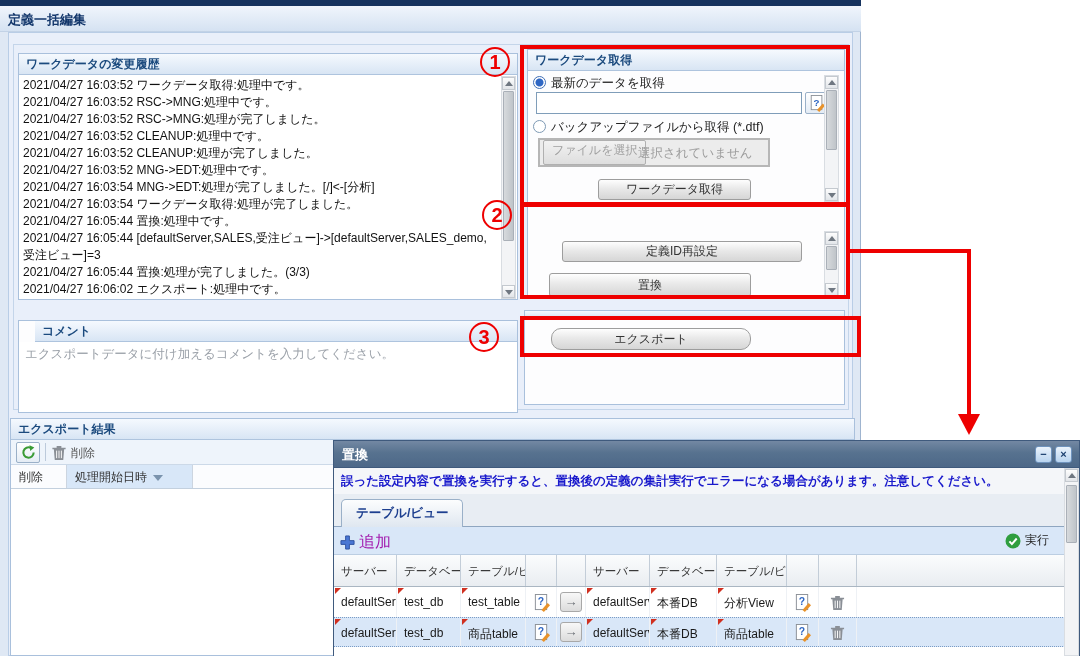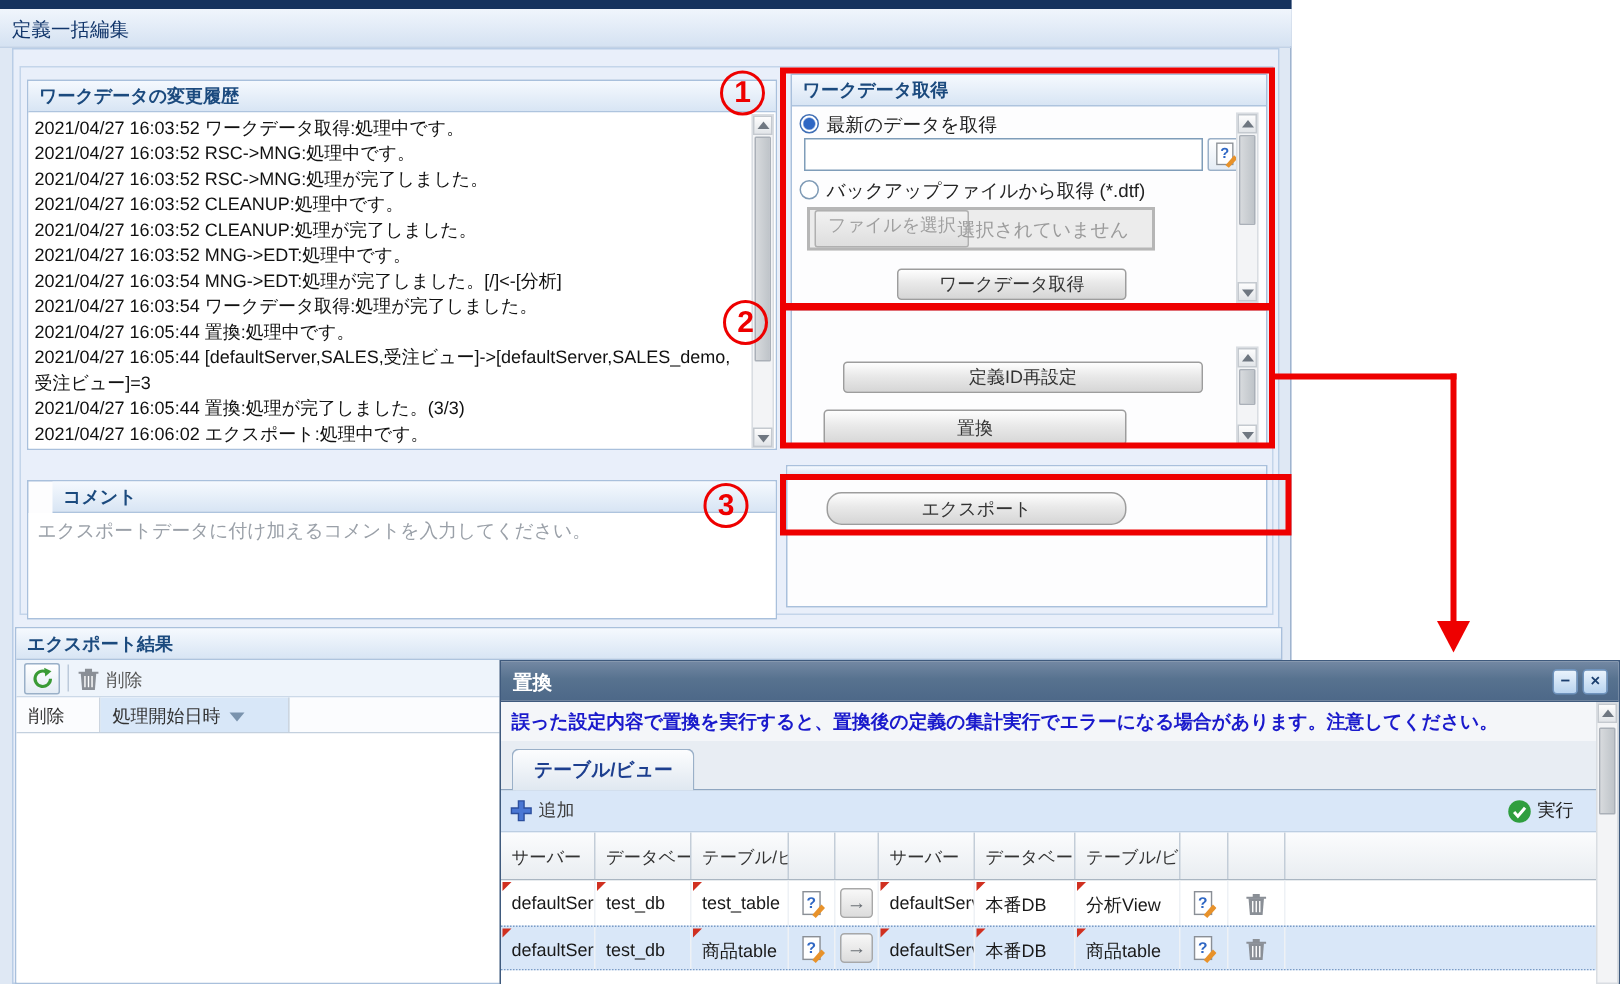--- a/index.html
+++ b/index.html
@@ -5,21 +5,21 @@
   * { box-sizing: border-box; margin: 0; padding: 0; }
   html,body { background:#fff; }
   body { font-family:"Liberation Sans","DejaVu Sans",sans-serif; }
   .stage { position:relative; width:1080px; height:656px; overflow:hidden; background:#fff; }
   .abs { position:absolute; }
 
   
   .main-win { left:0; top:0; width:861px; height:656px; background:#dfe8f4; border-right:1px solid #9fb4cf; z-index:1; }
   .top-strip { left:0; top:0; width:861px; height:6px; background:#16335e; }
   .main-titlebar { left:0; top:6px; width:861px; height:26px; background:linear-gradient(#f0f5fc,#d5e2f2); border-bottom:1px solid #c2d2e6; }
-  .main-title { padding:5px 0 0 8px; font-size:13px; font-weight:normal; color:#12366b; }
+  .main-title { padding:5px 0 0 8px; font-size:13px; font-weight:bold; color:#12366b; }
   .main-frame { left:8px; top:32px; width:845px; height:624px; border:1px solid #b9cde6; background:#e9effa; }
   .sub-frame { left:13px; top:44px; width:836px; height:366px; border:1px solid #c4d5ea; background:#e9effa; }
 
   .panel { position:absolute; border:1px solid #a9c0dc; background:#fdfdfe; }
   .panel-header { height:21px; background:linear-gradient(#f5f9fe,#d8e5f4); border-bottom:1px solid #aec4de;
                   color:#1b4a7e; font-weight:bold; font-size:12px; line-height:20px; padding:0 7px;
                   white-space:nowrap; overflow:hidden; }
 
   
   .log-body { position:absolute; left:0; top:21px; right:0; bottom:0; background:#fff; overflow:hidden; }
@@ -86,21 +86,21 @@
   .win-ctl { position:absolute; top:5px; width:17px; height:17px; border:1px solid #6f93bd; border-radius:3px;
              background:linear-gradient(#eaf3fc,#b9d4ef); color:#1b3f6e; font-size:11px; font-weight:bold;
              text-align:center; line-height:15px; }
   .rep-warning { position:absolute; left:0; top:27px; width:731px; height:26px; background:#f4f6f9;
                  color:#1a1acc; font-weight:bold; font-size:12.5px; padding:5px 0 0 7px; white-space:nowrap; overflow:hidden; }
   .rep-tabs { position:absolute; left:0; top:53px; width:731px; height:33px; background:#e8edf3; border-bottom:1px solid #8fa6c0; }
   .rep-tab { position:absolute; left:7px; top:5px; height:28px; padding:0 14px; border:1px solid #9ab0c8; border-bottom:0;
              border-radius:5px 5px 0 0; background:linear-gradient(#fcfdfe,#dfe7f0); color:#1d3f8f; font-weight:bold;
              font-size:12.5px; line-height:27px; }
   .rep-toolbar { position:absolute; left:0; top:86px; width:731px; height:28px; background:#d9e7f8; border-bottom:1px solid #bccee2; }
-  .rep-add { position:absolute; left:6px; top:5px; display:flex; align-items:center; gap:4px; font-size:12px; color:#404040; }
+  .rep-add { position:absolute; left:6px; top:5px; display:flex; align-items:center; gap:4px; font-size:16px; color:#a21caf; }
   .rep-run { position:absolute; right:16px; top:5px; display:flex; align-items:center; gap:4px; font-size:12px; color:#222; }
 
   .rep-thead { position:absolute; left:0; top:114px; width:731px; height:32px; display:flex;
                background:linear-gradient(#fbfcfd,#e9edf1); border-bottom:1px solid #aab6c2; }
   .rep-hcell { border-right:1px solid #c3cdd8; font-size:11.5px; color:#333; padding:9px 0 0 7px; white-space:nowrap; overflow:hidden; }
   .rrow { position:absolute; left:0; width:731px; height:30px; display:flex; background:#fff; }
   .rrow.sel { background:#d9e7f8; border-top:1px dotted #7a9cc6; border-bottom:1px dotted #7a9cc6; }
   .rcell { position:relative; font-size:12px; color:#1a1a1a; padding:8px 0 0 7px; white-space:nowrap; overflow:hidden;
            border-right:1px solid #eef1f5; }
   .rcell.icon { display:flex; align-items:center; justify-content:center; padding:0; }

